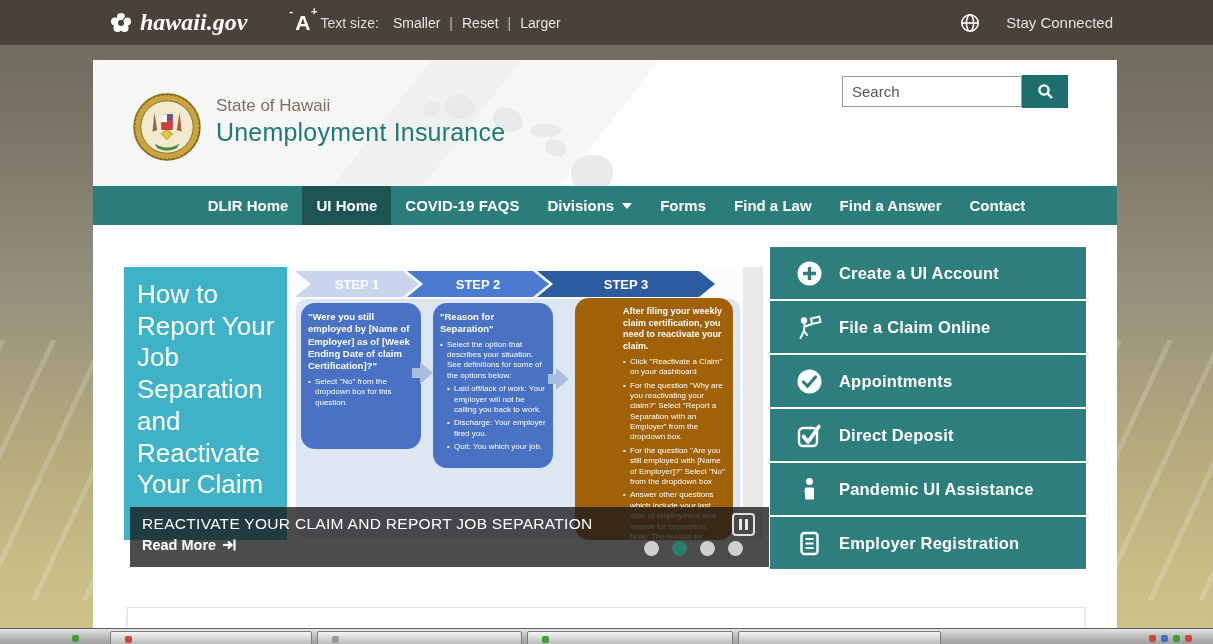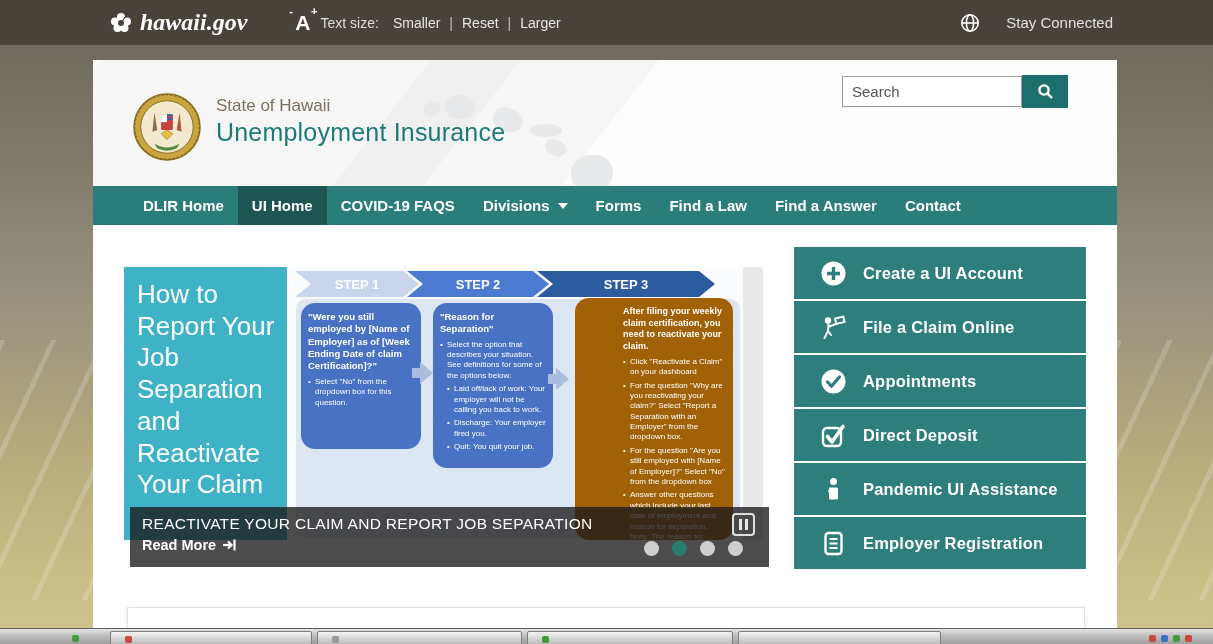--- a/index.html
+++ b/index.html
@@ -41,21 +41,21 @@
   .pretitle { font-size:17px; color:#7c705f; }
   .site-title { font-size:25px; font-weight:normal; color:#1e7a78; margin-top:2px; letter-spacing:.2px; }
   .search-wrap { position:absolute; right:49px; top:16px; display:flex; }
   .search-input { width:180px; height:31px; border:1px solid #9b9b9b; font-size:15px; padding:0 9px;
     font-family:"Liberation Sans",sans-serif; color:#444; background:#fff; outline:none; }
   .search-input::placeholder { color:#555; opacity:1; }
   .search-btn { width:46px; height:33px; margin-top:-1px; background:#1d6f6e; border:none; cursor:pointer;
     display:flex; align-items:center; justify-content:center; }
 
   
-  .nav { position:absolute; left:0; top:126px; width:1024px; height:39px; background:#2a7d7b; display:flex; padding-left:36px; }
+  .nav { position:absolute; left:0; top:126px; width:1024px; height:39px; background:#2a7d7b; display:flex; padding-left:23px;justify-content:center; }
   .nav a { display:flex; align-items:center; padding:0 14px; color:#fff; font-weight:bold; font-size:15px;
     text-decoration:none; cursor:pointer; white-space:nowrap; }
   .nav a.active { background:#1d5553; }
   .caret { width:0; height:0; border-left:5px solid transparent; border-right:5px solid transparent;
     border-top:6px solid #fff; margin-left:8px; }
 
   
   .carousel { position:absolute; left:31px; top:207px; width:639px; height:300px; background:#ffffff; }
   .cyan-panel { position:absolute; left:0; top:0; width:163px; height:273px; background:#3fb2c8;
     color:#fff; font-size:26px; line-height:1.22; padding:12px 10px 0 13px; }
@@ -90,21 +90,21 @@
   .pause-btn { position:absolute; left:602px; top:6px; width:23px; height:23px; border:2px solid #e0e0e0;
     border-radius:4px; display:flex; align-items:center; justify-content:center; gap:3px; cursor:pointer; background:transparent; }
   .pause-btn i { display:block; width:3px; height:11px; background:#e8e8e8; }
   .dots { position:absolute; left:520px; top:274px; display:flex; gap:13px; }
   .dot { width:15px; height:15px; border-radius:50%; background:#cfcfcf; cursor:pointer; }
   .dot.active { background:#2a7d6e; }
 
   
   .sidebar { position:absolute; left:677px; top:187px; width:316px; }
   .sb-item { height:52px; background:#2d7e7c; margin-bottom:2px; display:flex; align-items:center;
-    padding-left:26px; gap:16px; cursor:pointer;margin-left:24px; }
+    padding-left:26px; gap:16px; cursor:pointer; }
   .sb-label { color:#fff; font-weight:bold; font-size:16.5px; letter-spacing:.2px; }
   .sb-icon { width:27px; height:27px; display:flex; align-items:center; justify-content:center; }
 
   
   .bottom-card { position:absolute; left:34px; top:547px; width:958px; height:60px; background:#fff;
     border:1px solid #e3e3e3; box-shadow:0 1px 4px rgba(0,0,0,0.12); }
 
   
   .taskbar { position:absolute; left:0; top:628px; width:1213px; height:16px; z-index:9;
     background:linear-gradient(180deg,#e6e6e6 0%, #c2c2c2 40%, #9e9e9e 100%); border-top:1px solid #5f5f5f; }
@@ -236,21 +236,21 @@
             <li>Select "No" from the dropdown box for this question.</li>
           </ul>
       </div>
       <div class="flow-arrow fa1"></div>
       <div class="stepbox box2">
         <h4>"Reason for Separation"</h4>
         <ul>
           <li>Select the option that describes your situation.  See definitions for some of the options below:</li>
           <li class="sub">Laid off/lack of work: Your employer will not be calling you back to work.</li>
           <li class="sub">Discharge: Your employer fired you.</li>
-          <li class="sub">Quit: You quit your job.</li>
+          <li class="sub">Quit: You which your job.</li>
         </ul>
       </div>
       <div class="flow-arrow fa2"></div>
       <div class="stepbox box3">
         <h4>After filing your weekly claim certification, you need to reactivate your claim.</h4>
         <ul>
           <li>Click "Reactivate a Claim" on your dashboard</li>
           <li>For the question "Why are you reactivating your claim?" Select "Report a Separation with an Employer" from the dropdown box.</li>
           <li>For the question "Are you still employed with [Name of Employer]?" Select "No" from the dropdown box</li>
           <li>Answer other questions which include your last date of employment and reason for separation. Note:  The reason for separation on your weekly claim certification should be the same one that you select on your claim reactivation.</li>

